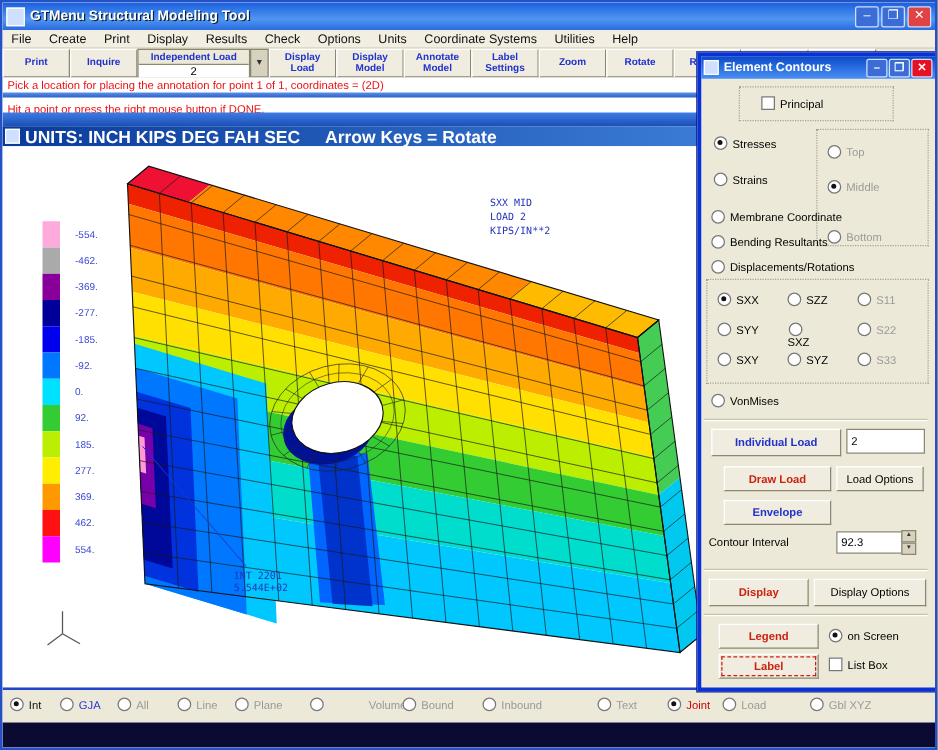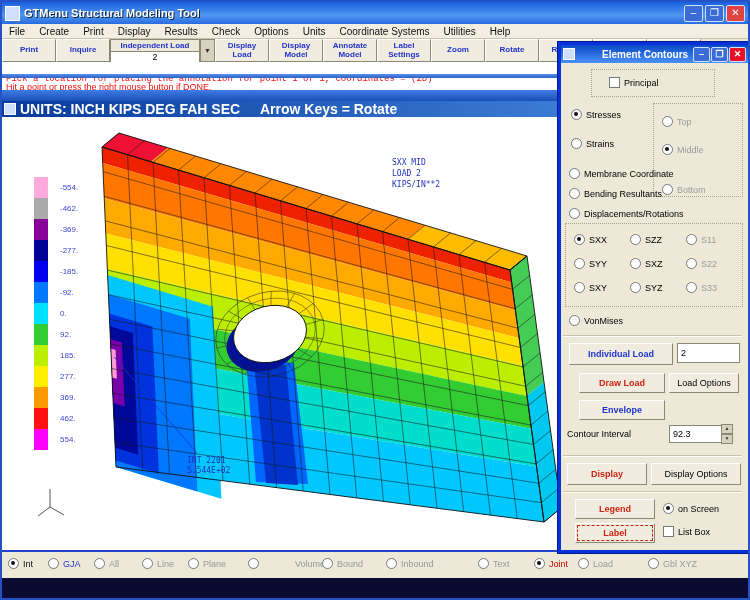--- a/index.html
+++ b/index.html
@@ -27,21 +27,21 @@
     text-align:center;white-space:pre-line;display:flex;align-items:center;justify-content:center;line-height:1.1;}
   .tb-combo{display:flex;flex-direction:column;width:88px;border:1px solid #8a8772;}
   .tb-combo-label{background:#ece9d8;color:#2233cc;font-size:8px;font-weight:bold;text-align:center;height:11px;line-height:11px;}
   .tb-combo-value{background:#fff;border-top:1px solid #8a8772;font-size:9px;text-align:center;flex:1;}
   .tb-combo-arrow{position:relative;width:13px;background:#d6d2bd;border:1px solid #8a8772;font-size:7px;
     text-align:center;color:#333;display:flex;align-items:center;justify-content:center;}
 
   
   .msgarea{position:absolute;left:0;top:60px;width:100%;height:39px;background:#fff;}
   .msg{position:absolute;left:4px;font-size:9px;color:#e11;white-space:nowrap;}
-  .msg1{top:12px;font-family:Liberation Mono, monospace;} .msg2{top:20px;}
+  .msg1{top:1px;} .msg2{top:20px;}
   .strip1{position:absolute;left:0;top:12px;width:100%;height:4px;background:linear-gradient(180deg,#5b8fe8,#2a62c9);}
   .strip2{position:absolute;left:0;top:88px;width:100%;height:11px;background:linear-gradient(180deg,#3f7ce6,#1b4fb4);}
 
   
   .vp-titlebar{position:absolute;left:0;top:99px;width:556px;height:16px;
     background:linear-gradient(90deg,#0a3a9a,#3a7bd5);color:#fff;font-size:14px;font-weight:bold;
     display:flex;align-items:center;}
   .vp-icon{width:10px;height:10px;background:#cfe0ff;border:1px solid #fff;margin:0 4px 0 2px;}
   .vp-hint{position:absolute;left:258px;}
   .viewport{position:absolute;left:0;top:115px;width:744px;height:433px;background:#fff;}
@@ -58,21 +58,21 @@
 
   
   .radio{width:9px;height:9px;border-radius:50%;border:1px solid #777;background:#fff;display:inline-block;
     margin-right:4px;position:relative;flex:none;}
   .radio.sel::after{content:"";position:absolute;left:2px;top:2px;width:4px;height:4px;border-radius:50%;background:#111;}
   .checkbox{width:9px;height:9px;border:1px solid #777;background:#fff;display:inline-block;margin-right:4px;flex:none;}
 
   
   .dialog{position:absolute;left:556px;top:40px;width:187px;height:505px;background:#ece9d8;
     border:3px solid #0831d9;box-shadow:0 0 0 1px #001a8c;}
-  .dlg-titlebar{height:18px;background:linear-gradient(180deg,#0a49c8,#4a90f5);display:flex;align-items:center;color:#fff;font-size:10px;font-weight:bold;gap:23px;}
+  .dlg-titlebar{height:18px;background:linear-gradient(180deg,#0a49c8,#4a90f5);display:flex;align-items:center;color:#fff;font-size:10px;font-weight:bold;}
   .dlg-icon{width:10px;height:10px;background:#cfe0ff;border:1px solid #fff;margin:0 4px 0 2px;}
   .dlg-btns{position:absolute;right:2px;top:2px;display:flex;gap:1px;}
   .dlg-btn{width:15px;height:13px;font-size:9px;line-height:12px;text-align:center;color:#fff;background:#3c6cd6;border:1px solid #cfe0ff;border-radius:2px;}
   .dlg-btn.close{background:#e81123;}
   .dlg-body{position:relative;height:483px;font-size:9px;}
   .grp{position:absolute;border:1px dotted #a9a593;}
   .dlg-item{position:absolute;display:flex;align-items:center;white-space:nowrap;}
   .dim{color:#9a9a9a;}
   .btn{position:absolute;background:#f0ede0;border:1px solid;border-color:#fff #8a8772 #8a8772 #fff;
     font-size:9px;text-align:right;display:flex;align-items:center;justify-content:center;}
@@ -432,21 +432,21 @@
             <span>SZZ</span>
           </div>
           <div class="dlg-item dim" style="left: 120px; top: 10px;">
             <span class="radio"></span>
             <span>S11</span>
           </div>
           <div class="dlg-item" style="left: 8px; top: 34px;">
             <span class="radio"></span>
             <span>SYY</span>
           </div>
-          <div class="dlg-item" style="left: 64px; top: 34px;">
+          <div class="dlg-item" style="left: 64px; top: 34px; flex-direction: column;">
             <span class="radio"></span>
             <span>SXZ</span>
           </div>
           <div class="dlg-item dim" style="left: 120px; top: 34px;">
             <span class="radio"></span>
             <span>S22</span>
           </div>
           <div class="dlg-item" style="left: 8px; top: 58px;">
             <span class="radio"></span>
             <span>SXY</span>

